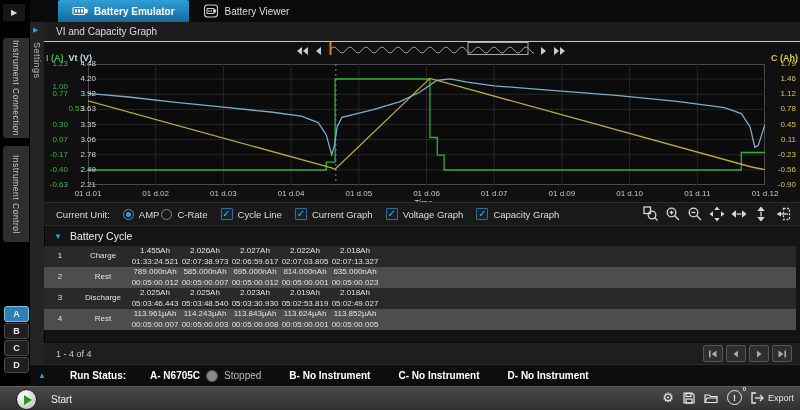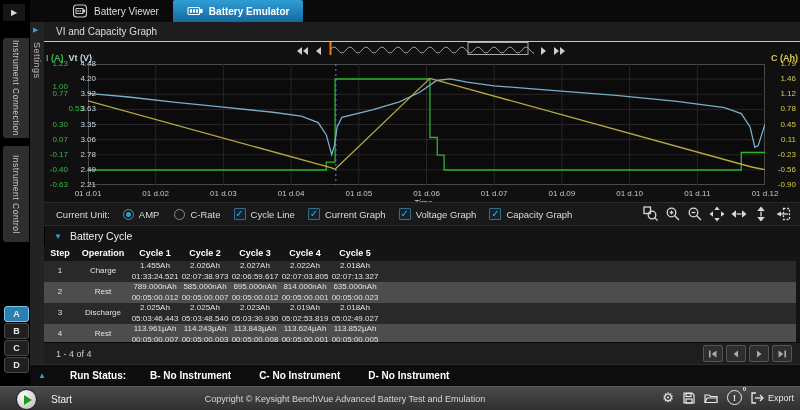--- a/index.html
+++ b/index.html
@@ -110,43 +110,43 @@
       </div>
   </div>
 
   <div class="settings-rail">
     <span class="caret">▶</span>
     <span class="vtext">Settings</span>
   </div>
 
   <div class="tabbar">
       <div id="tabs" style="display:flex;height:22px;">
+        <div class="tab active">
+          <span class="ticon">
+            <svg width="16" height="16" viewBox="0 0 16 16" fill="none" stroke="#fff" stroke-width="1.1">
+              <rect x="1" y="4.5" width="11.5" height="7" rx="1"></rect>
+              <rect x="13" y="6.5" width="2" height="3" fill="#fff"></rect>
+              <rect x="3" y="6.3" width="2" height="3.4" fill="#fff" stroke="none"></rect>
+              <rect x="6" y="6.3" width="2" height="3.4" fill="#fff" stroke="none"></rect>
+              <rect x="9" y="6.3" width="2" height="3.4" fill="#fff" stroke="none"></rect>
+            </svg>
+          </span>
+          <span>Battery Emulator</span>
+        </div>
         <div class="tab">
           <span class="ticon">
             <svg width="16" height="16" viewBox="0 0 16 16" fill="none" stroke="#ccc" stroke-width="1.1">
               <rect x="1.5" y="2" width="13" height="12" rx="3"></rect>
               <rect x="4" y="5.5" width="7" height="5" rx="0.5"></rect>
               <rect x="11" y="7" width="1.5" height="2" fill="#ccc"></rect>
               <line x1="6" y1="7" x2="6" y2="9"></line>
               <line x1="8.2" y1="7" x2="8.2" y2="9"></line>
             </svg>
           </span>
           <span>Battery Viewer</span>
-        </div>
-        <div class="tab active">
-          <span class="ticon">
-            <svg width="16" height="16" viewBox="0 0 16 16" fill="none" stroke="#fff" stroke-width="1.1">
-              <rect x="1" y="4.5" width="11.5" height="7" rx="1"></rect>
-              <rect x="13" y="6.5" width="2" height="3" fill="#fff"></rect>
-              <rect x="3" y="6.3" width="2" height="3.4" fill="#fff" stroke="none"></rect>
-              <rect x="6" y="6.3" width="2" height="3.4" fill="#fff" stroke="none"></rect>
-              <rect x="9" y="6.3" width="2" height="3.4" fill="#fff" stroke="none"></rect>
-            </svg>
-          </span>
-          <span>Battery Emulator</span>
         </div>
       </div>
     </div>
 
   <div class="panel-header">
     <span>VI and  Capacity Graph</span>
   </div>
 
   <div class="graph-panel" id="graph">
     <div class="navigator" id="navigator">
@@ -246,21 +246,21 @@
       <span class="tick" style="left: 0px; width: 24px; top: 123.875px; text-align: right; color: rgb(63, 180, 74);">-0.40</span>
       <span class="tick" style="left: 27px; width: 25px; top: 123.875px; text-align: right; color: rgb(201, 214, 223);">2.49</span>
       <span class="tick" style="left: 724px; width: 28px; top: 123.875px; text-align: right; color: rgb(216, 200, 78);">-0.56</span>
       <span class="tick" style="left: 0px; width: 24px; top: 139px; text-align: right; color: rgb(63, 180, 74);">-0.63</span>
       <span class="tick" style="left: 27px; width: 25px; top: 139px; text-align: right; color: rgb(201, 214, 223);">2.21</span>
       <span class="tick" style="left: 724px; width: 28px; top: 139px; text-align: right; color: rgb(216, 200, 78);">-0.90</span>
     </div>
 
   <div class="controls-row">
     <span>Current Unit:</span>
-    <span id="radios" style="display:flex;gap:15px;">
+    <span id="radios" style="display:flex;gap:2px;">
         <span class="opt">
           <span class="radio sel"></span>
           <span>AMP</span>
         </span>
         <span class="opt">
           <span class="radio"></span>
           <span>C-Rate</span>
         </span>
       </span>
     <span id="checks" style="display:flex;gap:13px;">
@@ -340,30 +340,20 @@
           </svg>
         </span>
       </span>
   </div>
 
   <div class="cycle-head">
     <span class="caret">▼</span>
     <span>Battery Cycle</span>
   </div>
   <div class="cycle-table" id="ctable">
-      <div class="trow head">
-        <div class="tc" style="width: 32px;">Step</div>
-        <div class="tc" style="width: 54px;">Operation</div>
-        <div class="tc" style="width: 50px;">Cycle 1</div>
-        <div class="tc" style="width: 50px;">Cycle 2</div>
-        <div class="tc" style="width: 50px;">Cycle 3</div>
-        <div class="tc" style="width: 50px;">Cycle 4</div>
-        <div class="tc" style="width: 50px;">Cycle 5</div>
-        <div class="fill"></div>
-      </div>
       <div class="trow odd">
         <div class="tc" style="width: 32px;">1</div>
         <div class="tc" style="width: 54px;">Charge</div>
         <div class="tc" style="width: 50px;">
           <div>1.455Ah</div>
           <div>01:33:24.521</div>
         </div>
         <div class="tc" style="width: 50px;">
           <div>2.026Ah</div>
           <div>02:07:38.973</div>
@@ -485,39 +475,43 @@
           </svg>
         </span>
       </span>
   </div>
 
   <div class="runstatus">
     <span class="caret">▲</span>
     <span style="font-weight:bold;">Run Status:</span>
     <span id="rsitems" style="display:flex;gap:28px;align-items:center;">
         <span class="rs-item">
+          <span>A- N6705C</span>
+          <span class="statdot"></span>
+          <span class="statustxt">Stopped</span>
+        </span>
+        <span class="rs-item">
           <span>B- No Instrument</span>
         </span>
         <span class="rs-item">
           <span>C- No Instrument</span>
         </span>
         <span class="rs-item">
           <span>D- No Instrument</span>
         </span>
       </span>
   </div>
 
   <div class="footer">
     <div class="startbtn" style="left:16px;">
       <span class="pcircle">
           <span class="ptri"></span>
         </span>
       <span>Start</span>
     </div>
-    <div class="copyright">Copyright © Keysight BenchVue Advanced Battery Test and Emulation</div>
     <div class="fright">
       <span class="ficon" style="font-size:13px;">⚙</span>
       <span class="ficon">
         <svg width="12" height="12" viewBox="0 0 12 12" fill="none" stroke="#e8e8e8" stroke-width="1.2">
           <path d="M1,1 h8 l2,2 v8 h-10 z"></path>
             <rect x="3" y="1.5" width="5" height="3"></rect>
             <rect x="3" y="7" width="6" height="4"></rect>
         </svg>
       </span>
       <span class="ficon">

